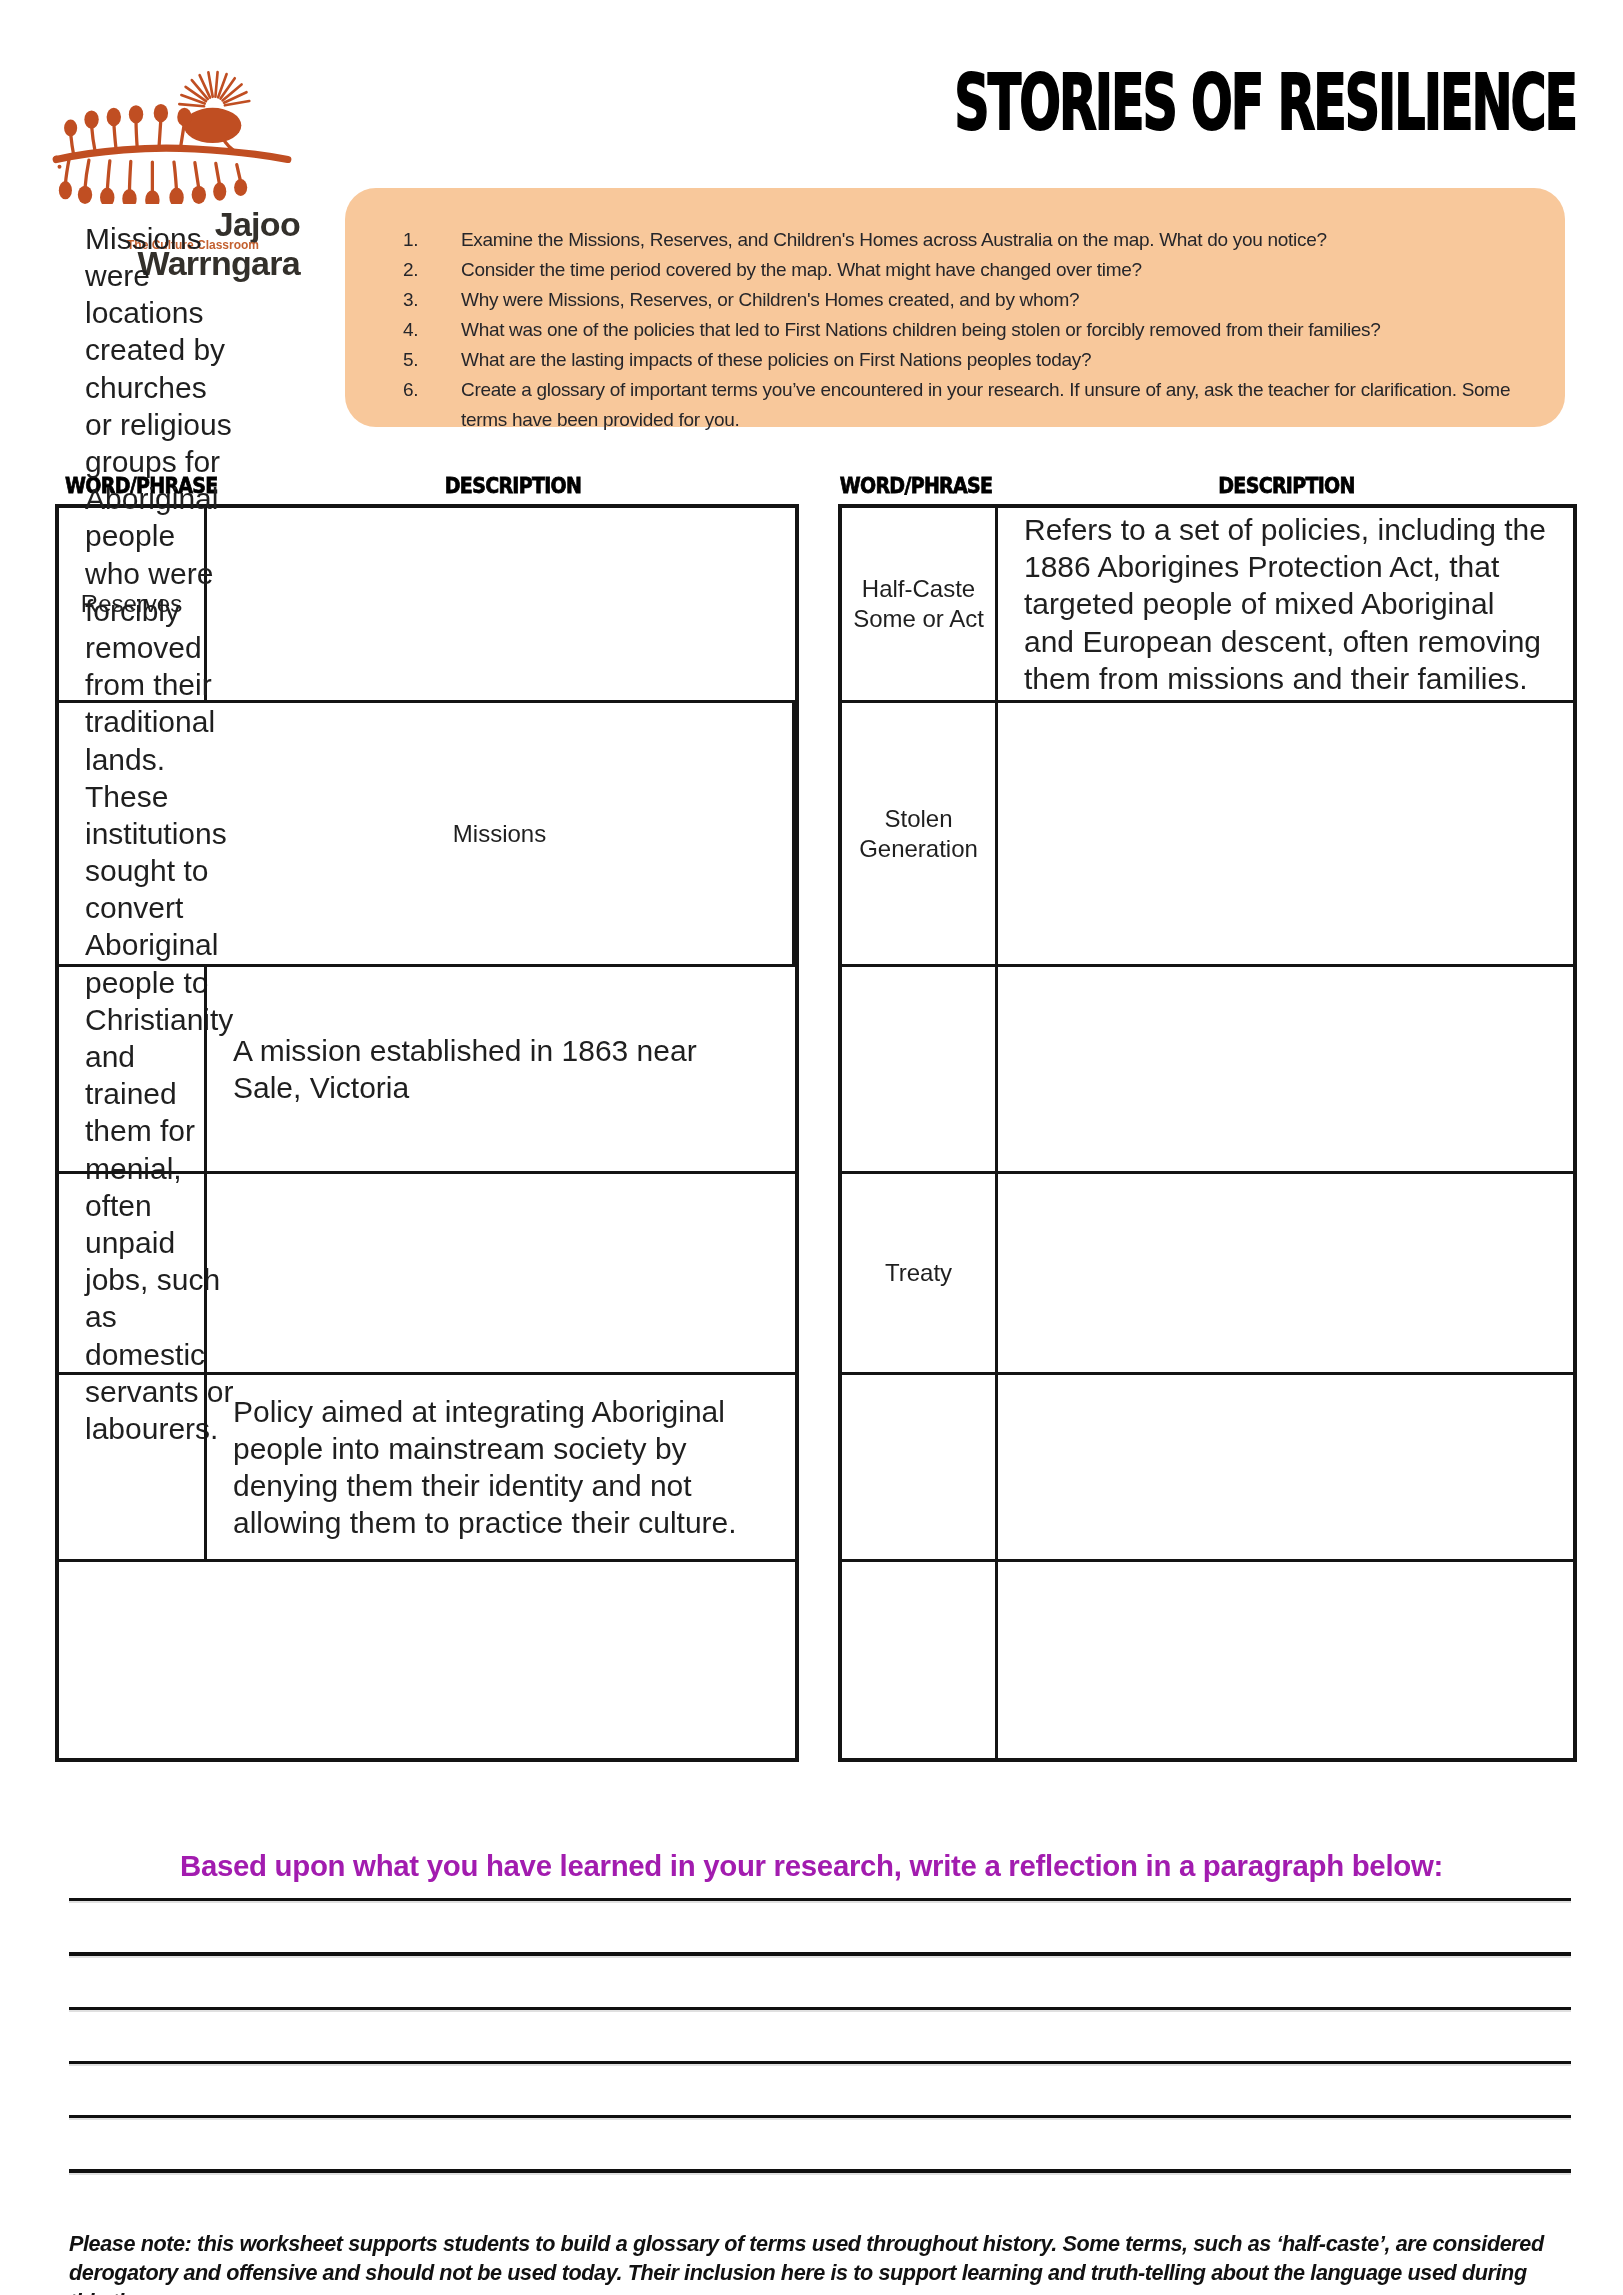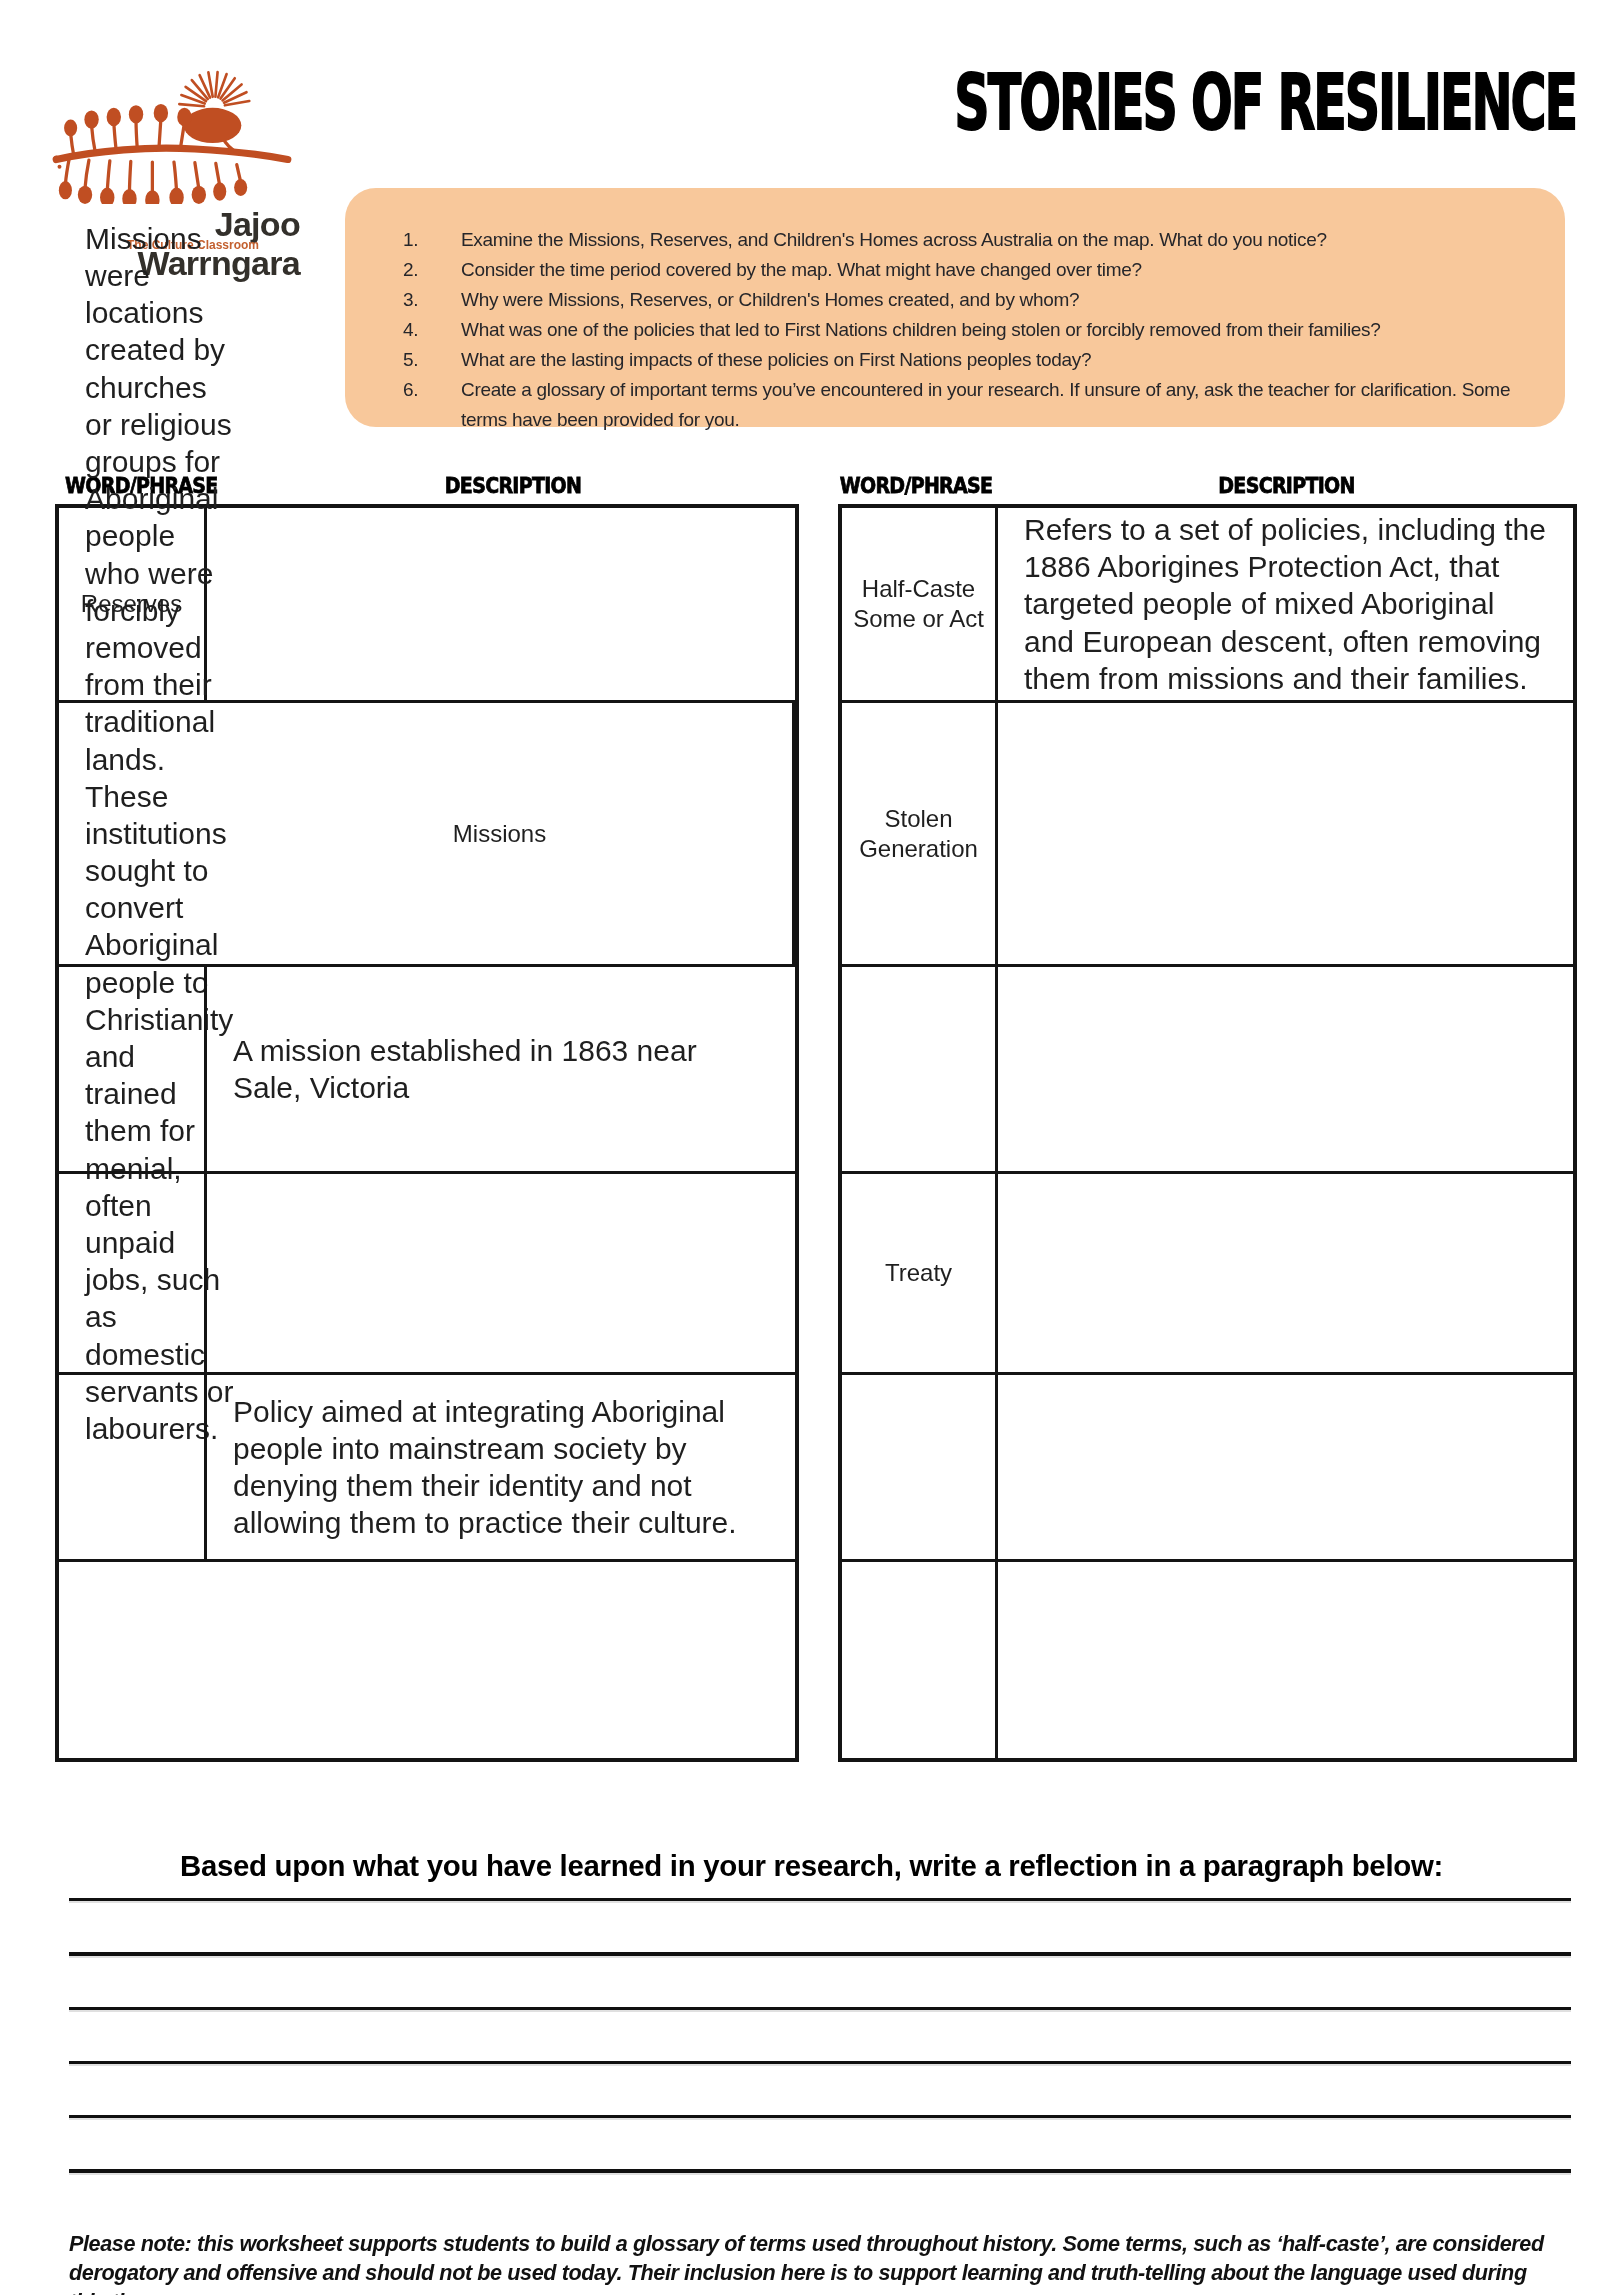--- a/index.html
+++ b/index.html
@@ -63,21 +63,21 @@
     border-right:3.3px solid #141414;justify-content:center;text-align:center;
     font-size:24px;line-height:1.25;padding:0 9.2px;color:#1f1f1f;
   }
   .cell.d{
     padding:15px 26px;font-size:30px;line-height:1.24;color:#1f1f1f;
   }
   .cell.bb{border-bottom:3.3px solid #141414;}
   
   .reflect{
     position:absolute;left:0;right:0;top:1849px;text-align:center;
-    font-size:29.4px;font-weight:700;letter-spacing:-0.3px;color:#000000;
+    font-size:29.4px;font-weight:700;letter-spacing:-0.3px;color:#a21caf;
   }
   .wlines{position:absolute;left:69px;top:1898px;width:1502px;}
   .wline{height:3.3px;background:#101010;margin-bottom:51px;box-shadow:0 2px 0 rgba(0,0,0,0.12);}
   
   .footnote{
     position:absolute;left:69px;top:2189px;width:1498px;
     font-size:21.6px;font-style:italic;font-weight:600;letter-spacing:-0.4px;
     line-height:29px;color:#111;margin-top:40px;
   }
 </style>

